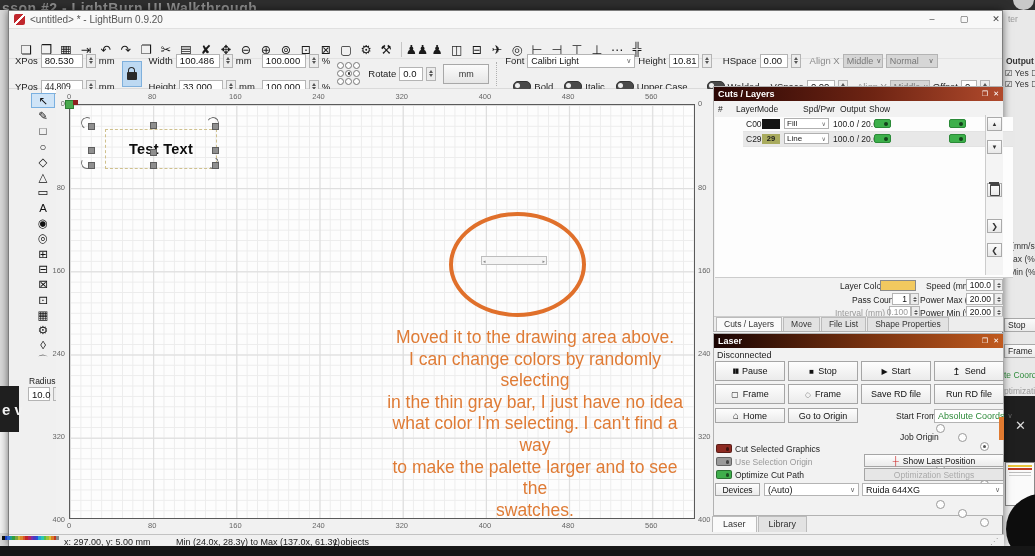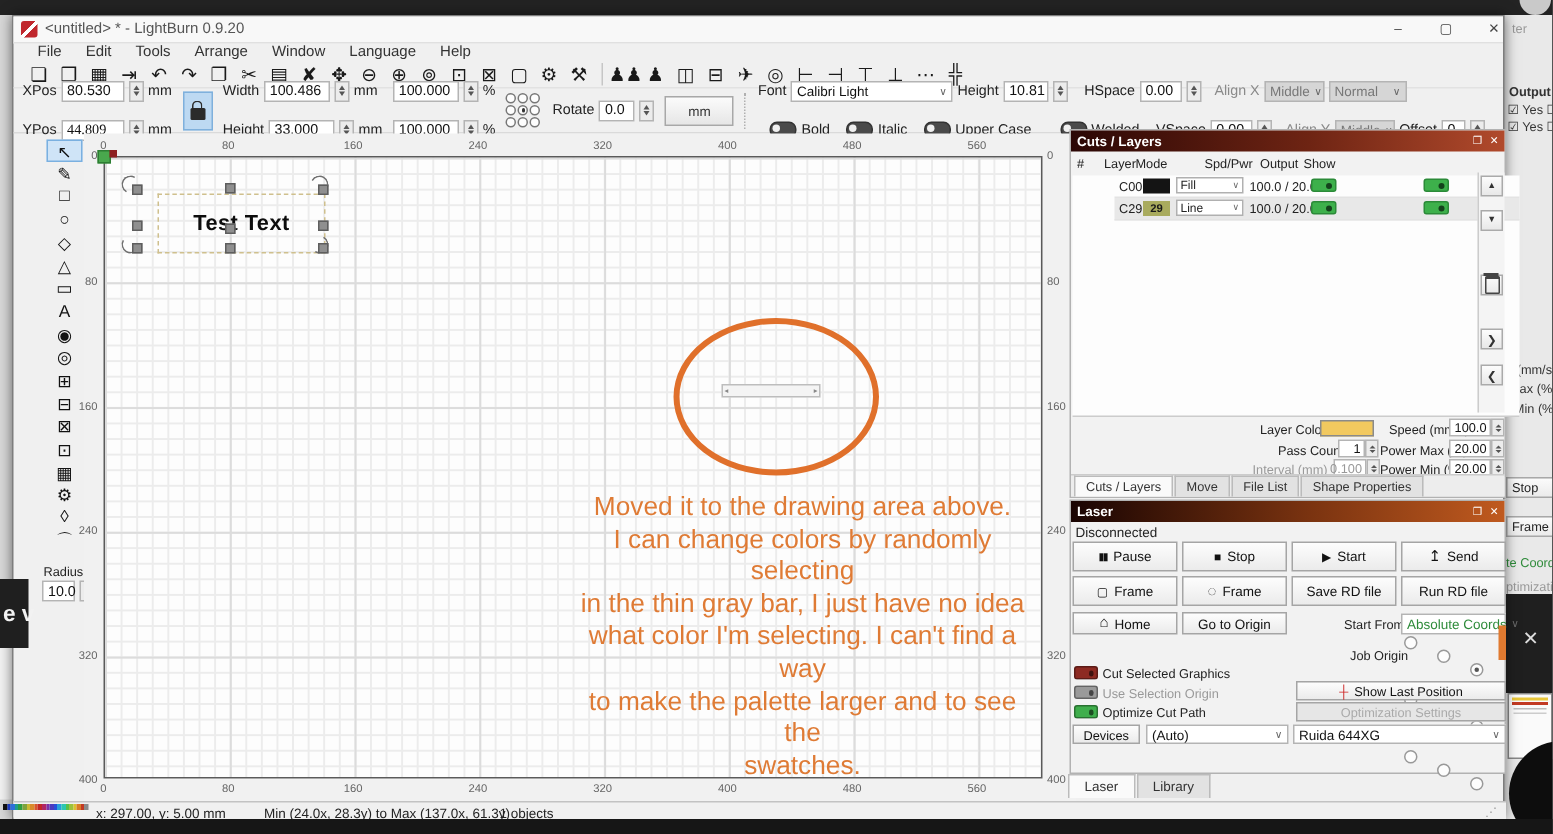--- a/index.html
+++ b/index.html
@@ -131,20 +131,23 @@
   .stext{top:2px;font-size:9px;color:#222;white-space:nowrap;}
   .palstrip{left:2px;top:536px;display:flex;}
   .pal{width:2.6px;height:4px;}
   .grip{font-size:8px;color:#999;}
 </style>
 </head>
 <body>
 
 <div id="stage">
 
+  <div class="ab topbar">
+    <div class="ab toptitle">sson #2 - LightBurn UI Walkthrough</div>
+  </div>
   <div class="ab avatar"></div>
   <div class="ab bgleft"></div>
   <div class="ab bgleftlow"></div>
 
   <div class="ab bgright">
     <div class="ab frag" style="left:5px;top:4px;color:#999;">ter</div>
     <div class="ab frag" style="left:3px;top:46px;font-weight:700;">Output</div>
     <div class="ab frag" style="left:2px;top:58px;">☑ Yes  ☐</div>
     <div class="ab frag" style="left:2px;top:69px;">☑ Yes  ☐</div>
     <div class="ab frag" style="left:1px;top:231px;">d (mm/s)</div>
@@ -168,30 +171,20 @@
   <div class="ab" id="win">
 
     <div class="ab titlebar">
       <div class="ab logo"></div>
       <div class="ab wtitle nowrap">&lt;untitled&gt; * - LightBurn 0.9.20</div>
       <div class="ab wctl" style="left:912px;">–</div>
       <div class="ab wctl" style="left:944px;">▢</div>
       <div class="ab wctl" style="left:976px;">✕</div>
     </div>
 
-    <div class="ab menubar">
-
-    <span class="menu">File</span>
-        <span class="menu">Edit</span>
-        <span class="menu">Tools</span>
-        <span class="menu">Arrange</span>
-        <span class="menu">Window</span>
-        <span class="menu">Language</span>
-        <span class="menu">Help</span>
-      </div>
 
     <div class="ab tb1">
       <span class="tbgroup">
 
       <span class="tbi">❏</span>
           <span class="tbi">❒</span>
           <span class="tbi">▦</span>
           <span class="tbi">⇥</span>
           <span class="tbi">↶</span>
           <span class="tbi">↷</span>

